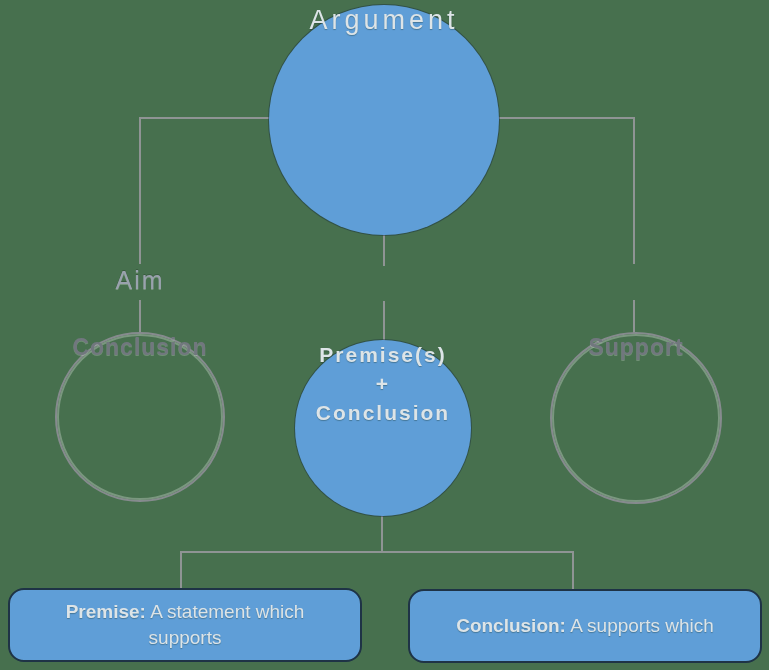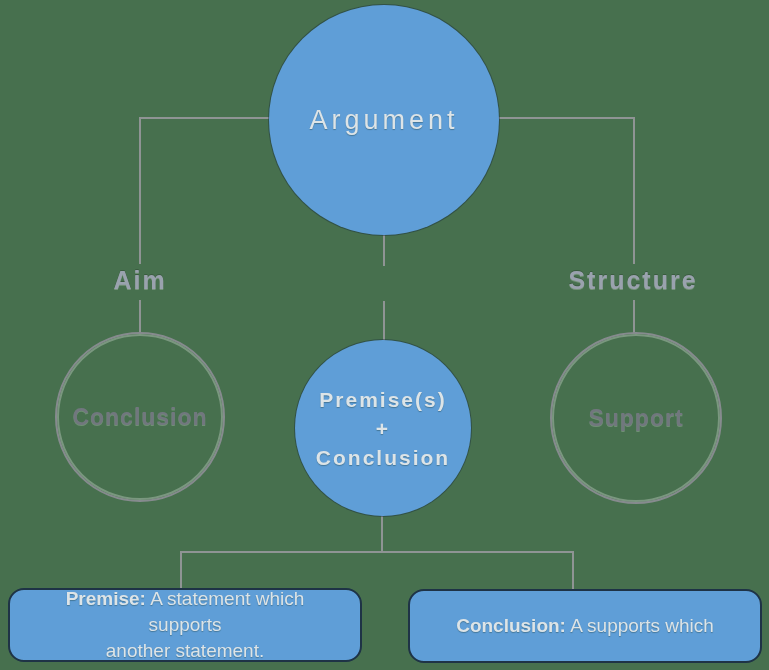--- a/index.html
+++ b/index.html
@@ -21,21 +21,21 @@
   #c-arg-str-v       {left:633px;top:117px;width:2px;height:147px;}
   #c-str-sup-v       {left:633px;top:300px;width:2px;height:33px;}
   #c-stem            {left:381px;top:513px;width:2px;height:40px;}
   #c-leaves-h        {left:180px;top:551px;width:394px;height:2px;}
   #c-leaf-left-v     {left:180px;top:551px;width:2px;height:38px;}
   #c-leaf-right-v    {left:572px;top:551px;width:2px;height:39px;}
 
   
   .circle{
     position:absolute;border-radius:50%;
-    display:flex;flex-direction:column;align-items:center;justify-content:center;
+    display:flex;flex-direction:column;align-items:center;
     text-align:center;box-sizing:border-box;
   }
   .circle.filled{
     background:var(--node-blue,#5f9ed7);
     color:var(--light-text,#dde4e7);
     box-shadow:0 0 0 1px rgba(25,45,60,.45);
     text-shadow:0 1px 1px rgba(20,50,40,.35);
   }
   .circle.outlined{
     border:2px solid var(--outline-gray,#868b8e);
@@ -49,21 +49,21 @@
   #node-persuasion{left:55px;top:332px;width:170px;height:170px;
     font-size:23px;letter-spacing:1px;}
   #node-premise-conclusion{left:295px;top:340px;width:176px;height:176px;
     font-size:21px;letter-spacing:2px;line-height:29px;font-weight:bold;}
   #node-support{left:550px;top:332px;width:172px;height:172px;
     font-size:23px;letter-spacing:1px;}
 
   
   .branch-label{
     position:absolute;top:266px;transform:translateX(-50%);
-    font-size:25px;font-weight:bold;letter-spacing:2px;
+    font-size:25px;font-weight:normal;letter-spacing:2px;
     color:var(--label-gray,#9aa2ae);white-space:nowrap;
     text-shadow:0 1px 0 rgba(255,255,255,.25), 0 -1px 0 rgba(0,0,0,.18);
   }
   #label-aim{left:140px;}
   #label-definition{left:385px;}
   #label-structure{left:633px;}
 
   
   .leaf{
     position:absolute;width:354px;height:74px;box-sizing:border-box;
@@ -97,40 +97,38 @@
   <div class="line" id="c-stem"></div>
   <div class="line" id="c-leaves-h"></div>
   <div class="line" id="c-leaf-left-v"></div>
   <div class="line" id="c-leaf-right-v"></div>
 
   <div class="circle filled" id="node-argument">
     <span>Argument</span>
   </div>
 
   <div class="branch-label" id="label-aim">Aim</div>
-  <div class="branch-label" id="label-structure">Structure</div>
 
   <div class="circle outlined" id="node-persuasion">
     <span>Conclusion</span>
   </div>
 
   <div class="circle outlined" id="node-support">
     <span>Support</span>
   </div>
 
   <div class="circle filled" id="node-premise-conclusion">
     <span>Premise(s)</span>
     <span>+</span>
     <span>Conclusion</span>
   </div>
 
   <div class="leaf" id="leaf-premise">
     <div>
       <span class="leaf-lead">Premise:</span><span> A statement which supports</span><br>
-      <span>another statement.</span>
     </div>
   </div>
 
   <div class="leaf" id="leaf-conclusion">
     <div>
       <span class="leaf-lead">Conclusion:</span><span> A supports which</span><br>
     </div>
   </div>
 
 </div>

